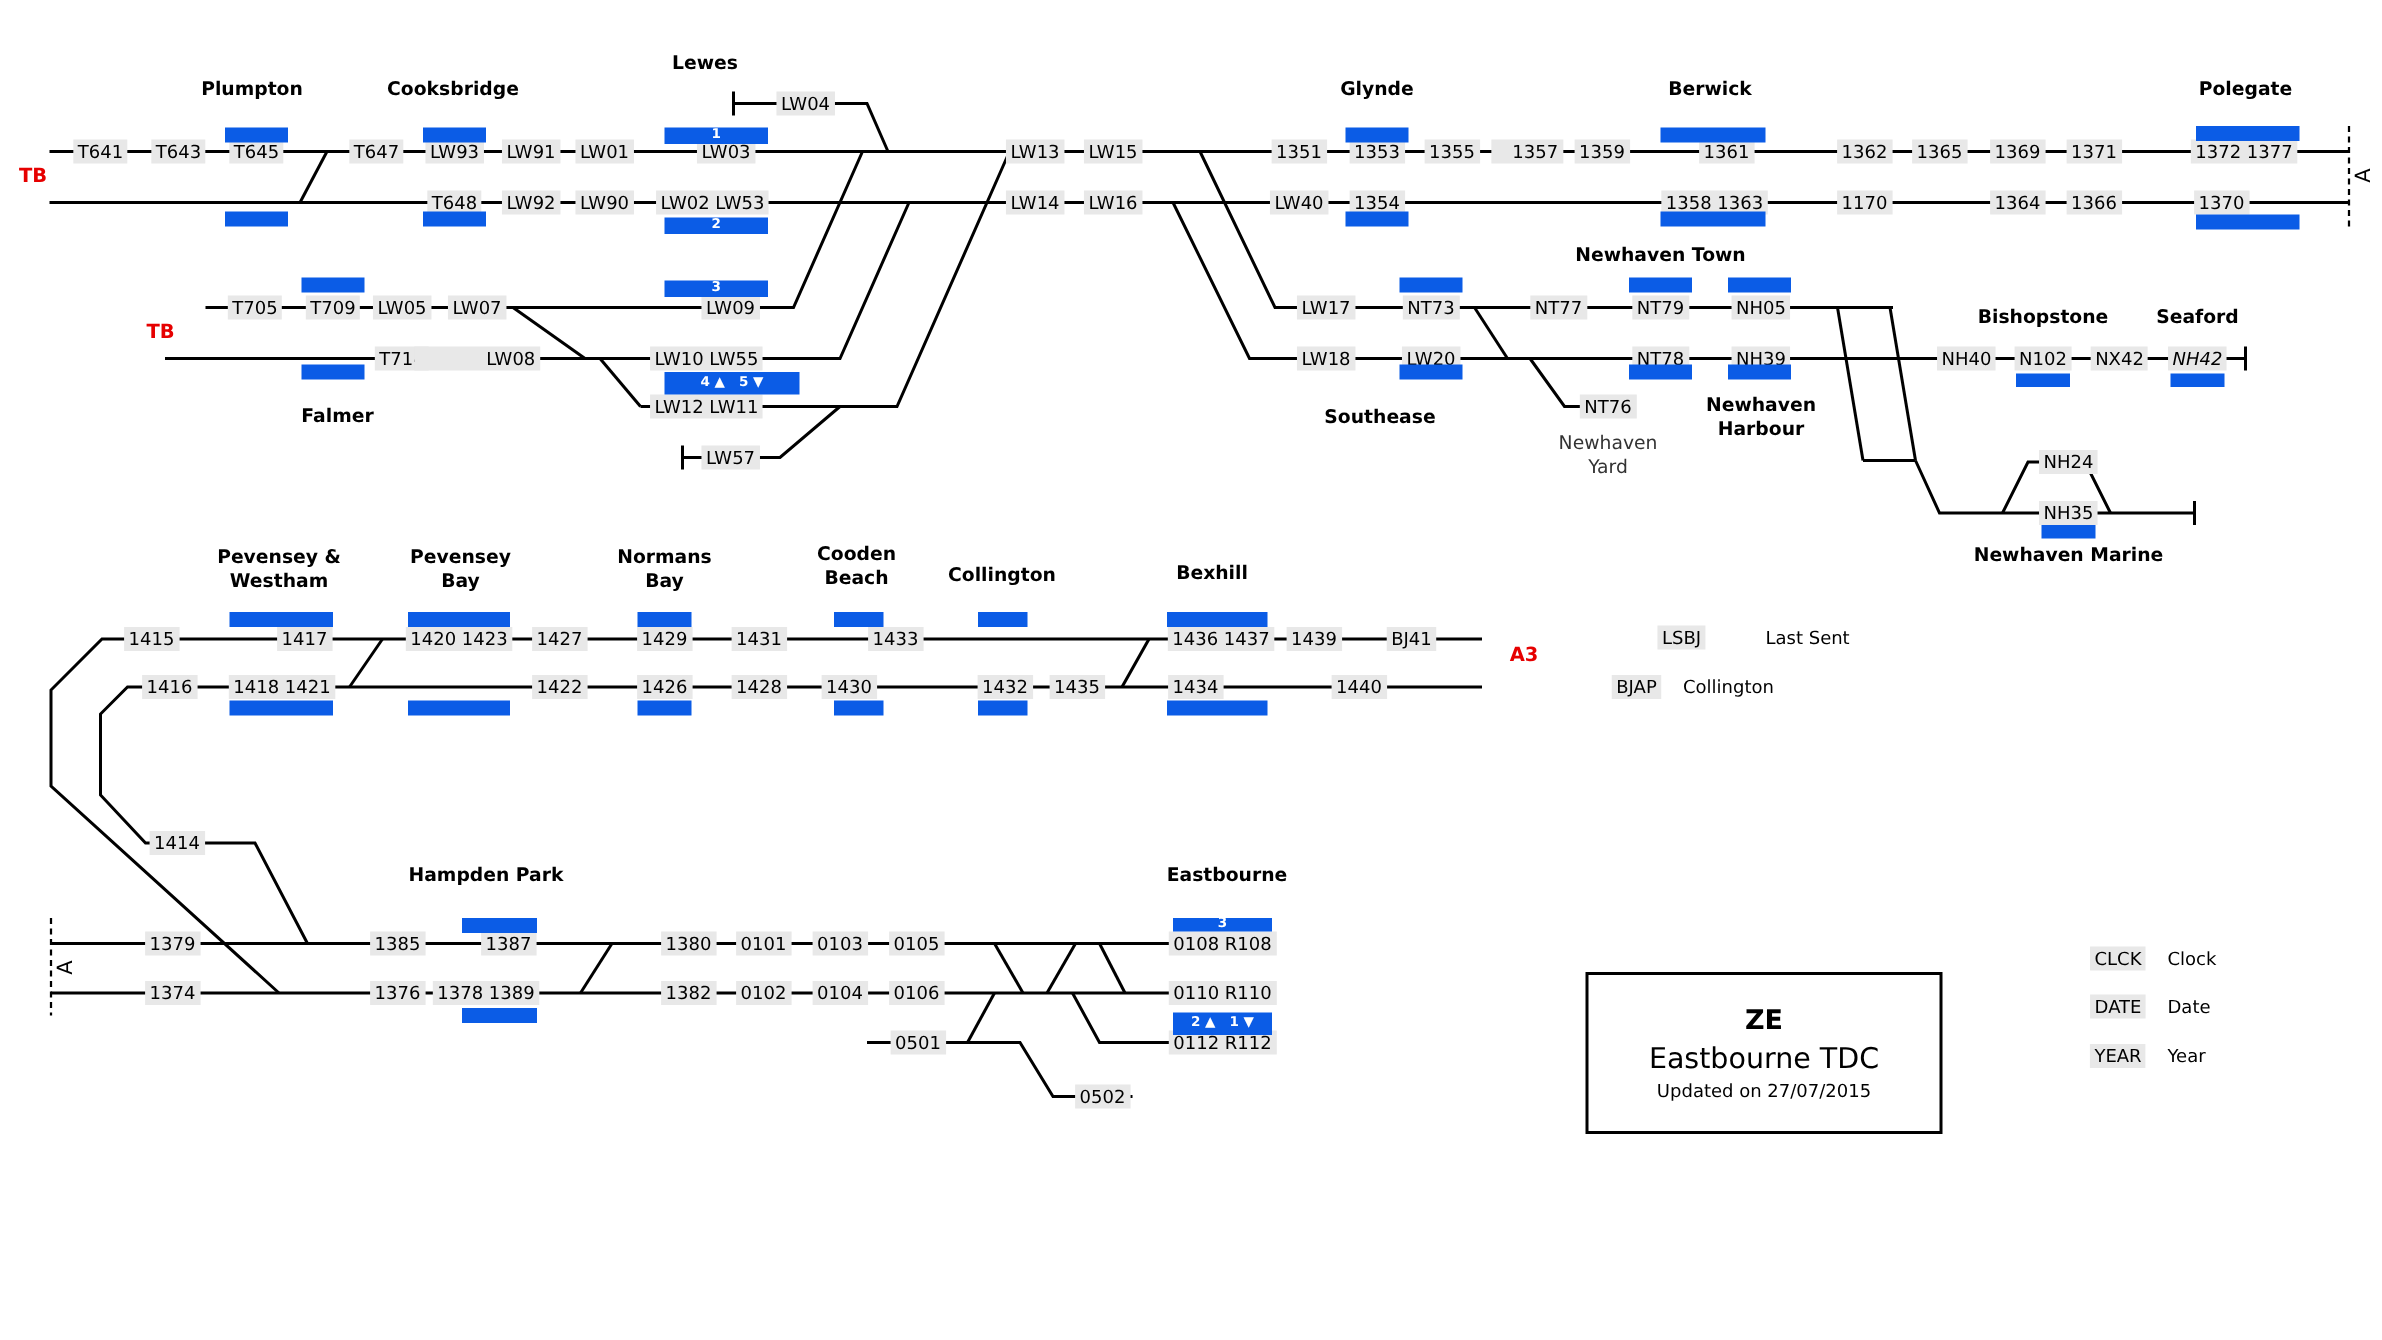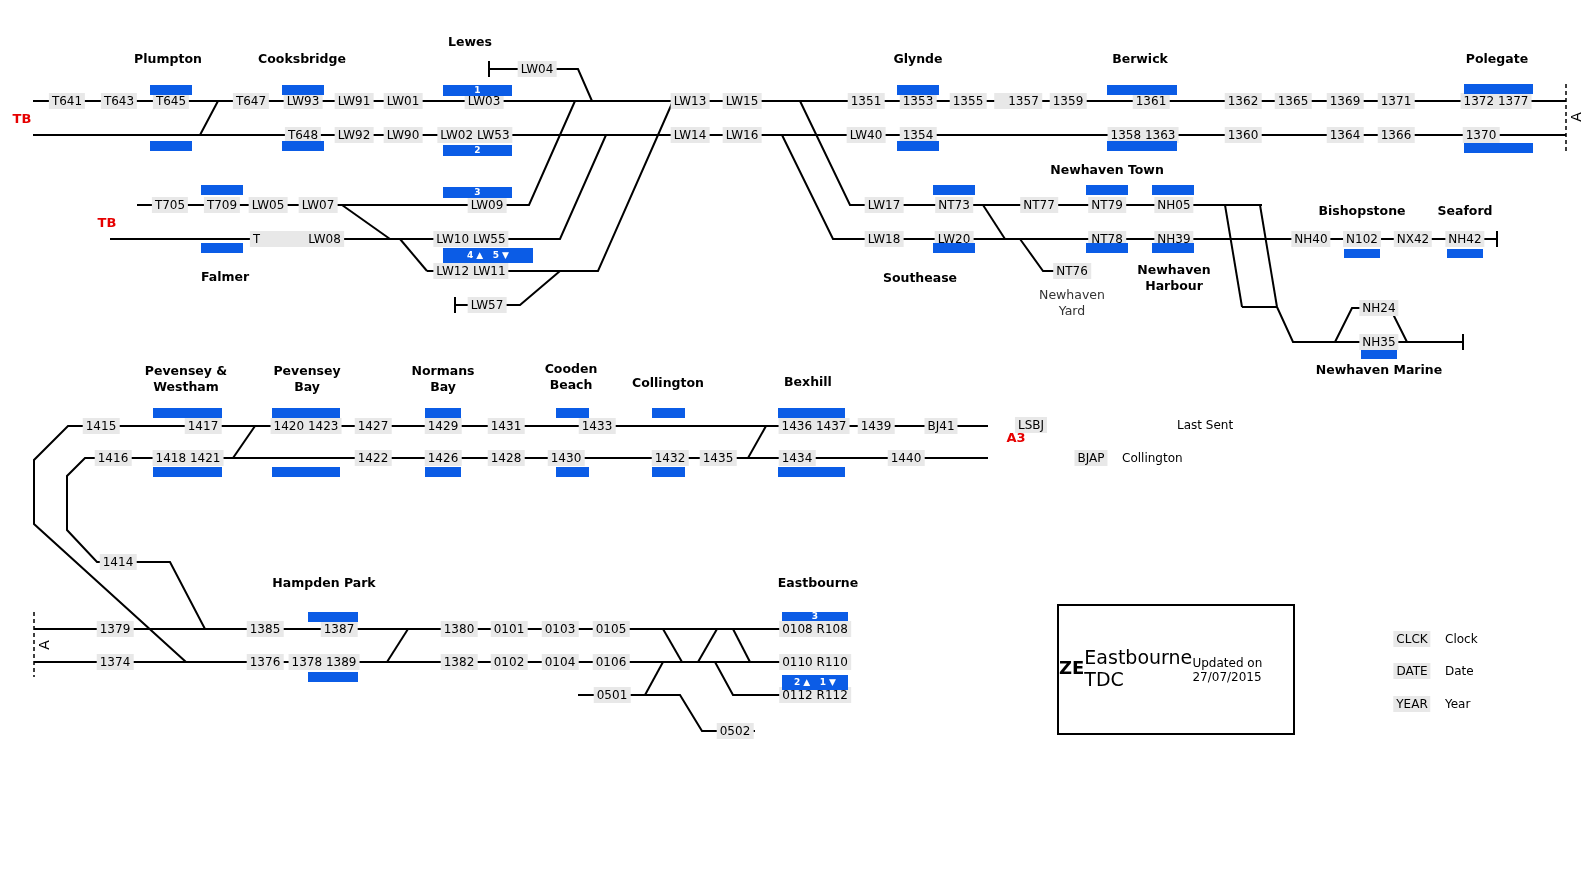--- a/index.html
+++ b/index.html
@@ -12,22 +12,22 @@
        text-align:center;white-space:pre;overflow:hidden;}
   .station{position:absolute;transform:translate(-50%,-50%);font-weight:bold;font-size:12.5px;
            color:#000;text-align:center;line-height:16px;white-space:pre;}
   .station.plain{font-weight:normal;color:#333;}
   .redlabel{position:absolute;transform:translate(-50%,-50%);color:#E60000;font-weight:bold;
             font-size:13px;white-space:pre;}
   .contA{position:absolute;transform:translate(-50%,-50%) rotate(-90deg);font-size:14px;color:#000;}
   .legend-code{position:absolute;transform:translate(-50%,-50%);background:#E8E8E8;color:#000;
                font-size:12px;line-height:14px;padding:1px 3px;white-space:pre;}
   .legend-label{position:absolute;transform:translate(0,-50%);font-size:12px;color:#000;white-space:pre;}
-  #info-box{position:absolute;left:1057px;top:604px;width:238px;height:131px;border:2px solid #000;
-            box-sizing:border-box;display:flex;flex-direction:row;align-items:center;
+  #info-box{position:absolute;left:1057px;top:648px;width:238px;height:108px;border:2px solid #000;
+            box-sizing:border-box;display:flex;flex-direction:column;align-items:center;
             justify-content:center;background:#fff;}
   #info-code{font-size:18px;font-weight:bold;margin-bottom:4px;}
   #info-title{font-size:19px;margin-bottom:3px;}
   #info-updated{font-size:12px;}
 </style>
 </head>
 <body>
 
 <svg id="tracks" width="1588" height="893" viewBox="0 0 1588 893">
   <g stroke="#000" stroke-width="2" fill="none">
@@ -109,46 +109,46 @@
 <div class="berth" style="left: 1496px; top: 101px;">1372 1377</div>
 <div class="berth" style="left: 303px; top: 135px;">T648</div>
 <div class="berth" style="left: 354px; top: 135px;">LW92</div>
 <div class="berth" style="left: 403px; top: 135px;">LW90</div>
 <div class="berth" style="left: 475px; top: 135px;">LW02 LW53</div>
 <div class="berth" style="left: 690px; top: 135px;">LW14</div>
 <div class="berth" style="left: 742px; top: 135px;">LW16</div>
 <div class="berth" style="left: 866px; top: 135px;">LW40</div>
 <div class="berth" style="left: 918px; top: 135px;">1354</div>
 <div class="berth" style="left: 1143px; top: 135px;">1358 1363</div>
-<div class="berth" style="left: 1243px; top: 135px;">1360</div>
+<div class="berth" style="left: 1243px; top: 135px;">1170</div>
 <div class="berth" style="left: 1345px; top: 135px;">1364</div>
 <div class="berth" style="left: 1396px; top: 135px;">1366</div>
 <div class="berth" style="left: 1481px; top: 135px;">1370</div>
 <div class="berth" style="left: 537px; top: 69px;">LW04</div>
 <div class="berth" style="left: 170px; top: 205px;">T705</div>
 <div class="berth" style="left: 222px; top: 205px;">T709</div>
 <div class="berth" style="left: 268px; top: 205px;">LW05</div>
 <div class="berth" style="left: 318px; top: 205px;">LW07</div>
 <div class="berth" style="left: 487px; top: 205px;">LW09</div>
 <div class="berth" style="left: 884px; top: 205px;">LW17</div>
 <div class="berth" style="left: 954px; top: 205px;">NT73</div>
 <div class="berth" style="left: 1039px; top: 205px;">NT77</div>
 <div class="berth" style="left: 1107px; top: 205px;">NT79</div>
 <div class="berth" style="left: 1174px; top: 205px;">NH05</div>
 <div class="berth" style="left: 268px; top: 239px;">T714</div>
-<div class="berth" style="left: 302px; top: 239px; padding-left: 48px;">LW08</div>
+<div class="berth" style="left: 318px; top: 239px; padding-left: 48px;">LW08</div>
 <div class="berth" style="left: 471px; top: 239px;">LW10 LW55</div>
 <div class="berth" style="left: 884px; top: 239px;">LW18</div>
 <div class="berth" style="left: 954px; top: 239px;">LW20</div>
 <div class="berth" style="left: 1107px; top: 239px;">NT78</div>
 <div class="berth" style="left: 1174px; top: 239px;">NH39</div>
 <div class="berth" style="left: 1311px; top: 239px;">NH40</div>
 <div class="berth" style="left: 1362px; top: 239px;">N102</div>
 <div class="berth" style="left: 1413px; top: 239px;">NX42</div>
-<div class="berth" style="left: 1465px; top: 239px;">NH42</div>
+<div class="berth" style="left: 1465px; top: 239px; font-style: italic;">NH42</div>
 <div class="berth" style="left: 471px; top: 271px;">LW12 LW11</div>
 <div class="berth" style="left: 1072px; top: 271px;">NT76</div>
 <div class="berth" style="left: 487px; top: 305px;">LW57</div>
 <div class="berth" style="left: 1379px; top: 308px;">NH24</div>
 <div class="berth" style="left: 1379px; top: 342px;">NH35</div>
 <div class="berth" style="left: 101px; top: 426px;">1415</div>
 <div class="berth" style="left: 203px; top: 426px;">1417</div>
 <div class="berth" style="left: 306px; top: 426px;">1420 1423</div>
 <div class="berth" style="left: 373px; top: 426px;">1427</div>
 <div class="berth" style="left: 443px; top: 426px;">1429</div>
@@ -254,21 +254,21 @@
 Beach</div>
 <div class="station" style="left: 668px; top: 383px;">Collington</div>
 <div class="station" style="left: 808px; top: 382px;">Bexhill</div>
 <div class="station" style="left: 324px; top: 583px;">Hampden Park</div>
 <div class="station" style="left: 818px; top: 583px;">Eastbourne</div>
 <div class="redlabel" style="left: 22px; top: 118px; color: rgb(230, 0, 0);">TB</div>
 <div class="redlabel" style="left: 107px; top: 222px; color: rgb(230, 0, 0);">TB</div>
 <div class="redlabel" style="left: 1016px; top: 437px; color: rgb(230, 0, 0);">A3</div>
 <div class="contA" style="left: 1576px; top: 117px;">A</div>
 <div class="contA" style="left: 44px; top: 645px;">A</div>
-<div class="legend-code" style="left: 1031px; top: 425px;">LSBJ</div>
+<div class="legend-code" style="left: 1121px; top: 425px;">LSBJ</div>
 <div class="legend-label" style="left: 1177px; top: 425px;">Last Sent</div>
 <div class="legend-code" style="left: 1091px; top: 458px;">BJAP</div>
 <div class="legend-label" style="left: 1122px; top: 458px;">Collington</div>
 <div class="legend-code" style="left: 1412px; top: 639px;">CLCK</div>
 <div class="legend-label" style="left: 1445px; top: 639px;">Clock</div>
 <div class="legend-code" style="left: 1412px; top: 671px;">DATE</div>
 <div class="legend-label" style="left: 1445px; top: 671px;">Date</div>
 <div class="legend-code" style="left: 1412px; top: 704px;">YEAR</div>
 <div class="legend-label" style="left: 1445px; top: 704px;">Year</div>
 

